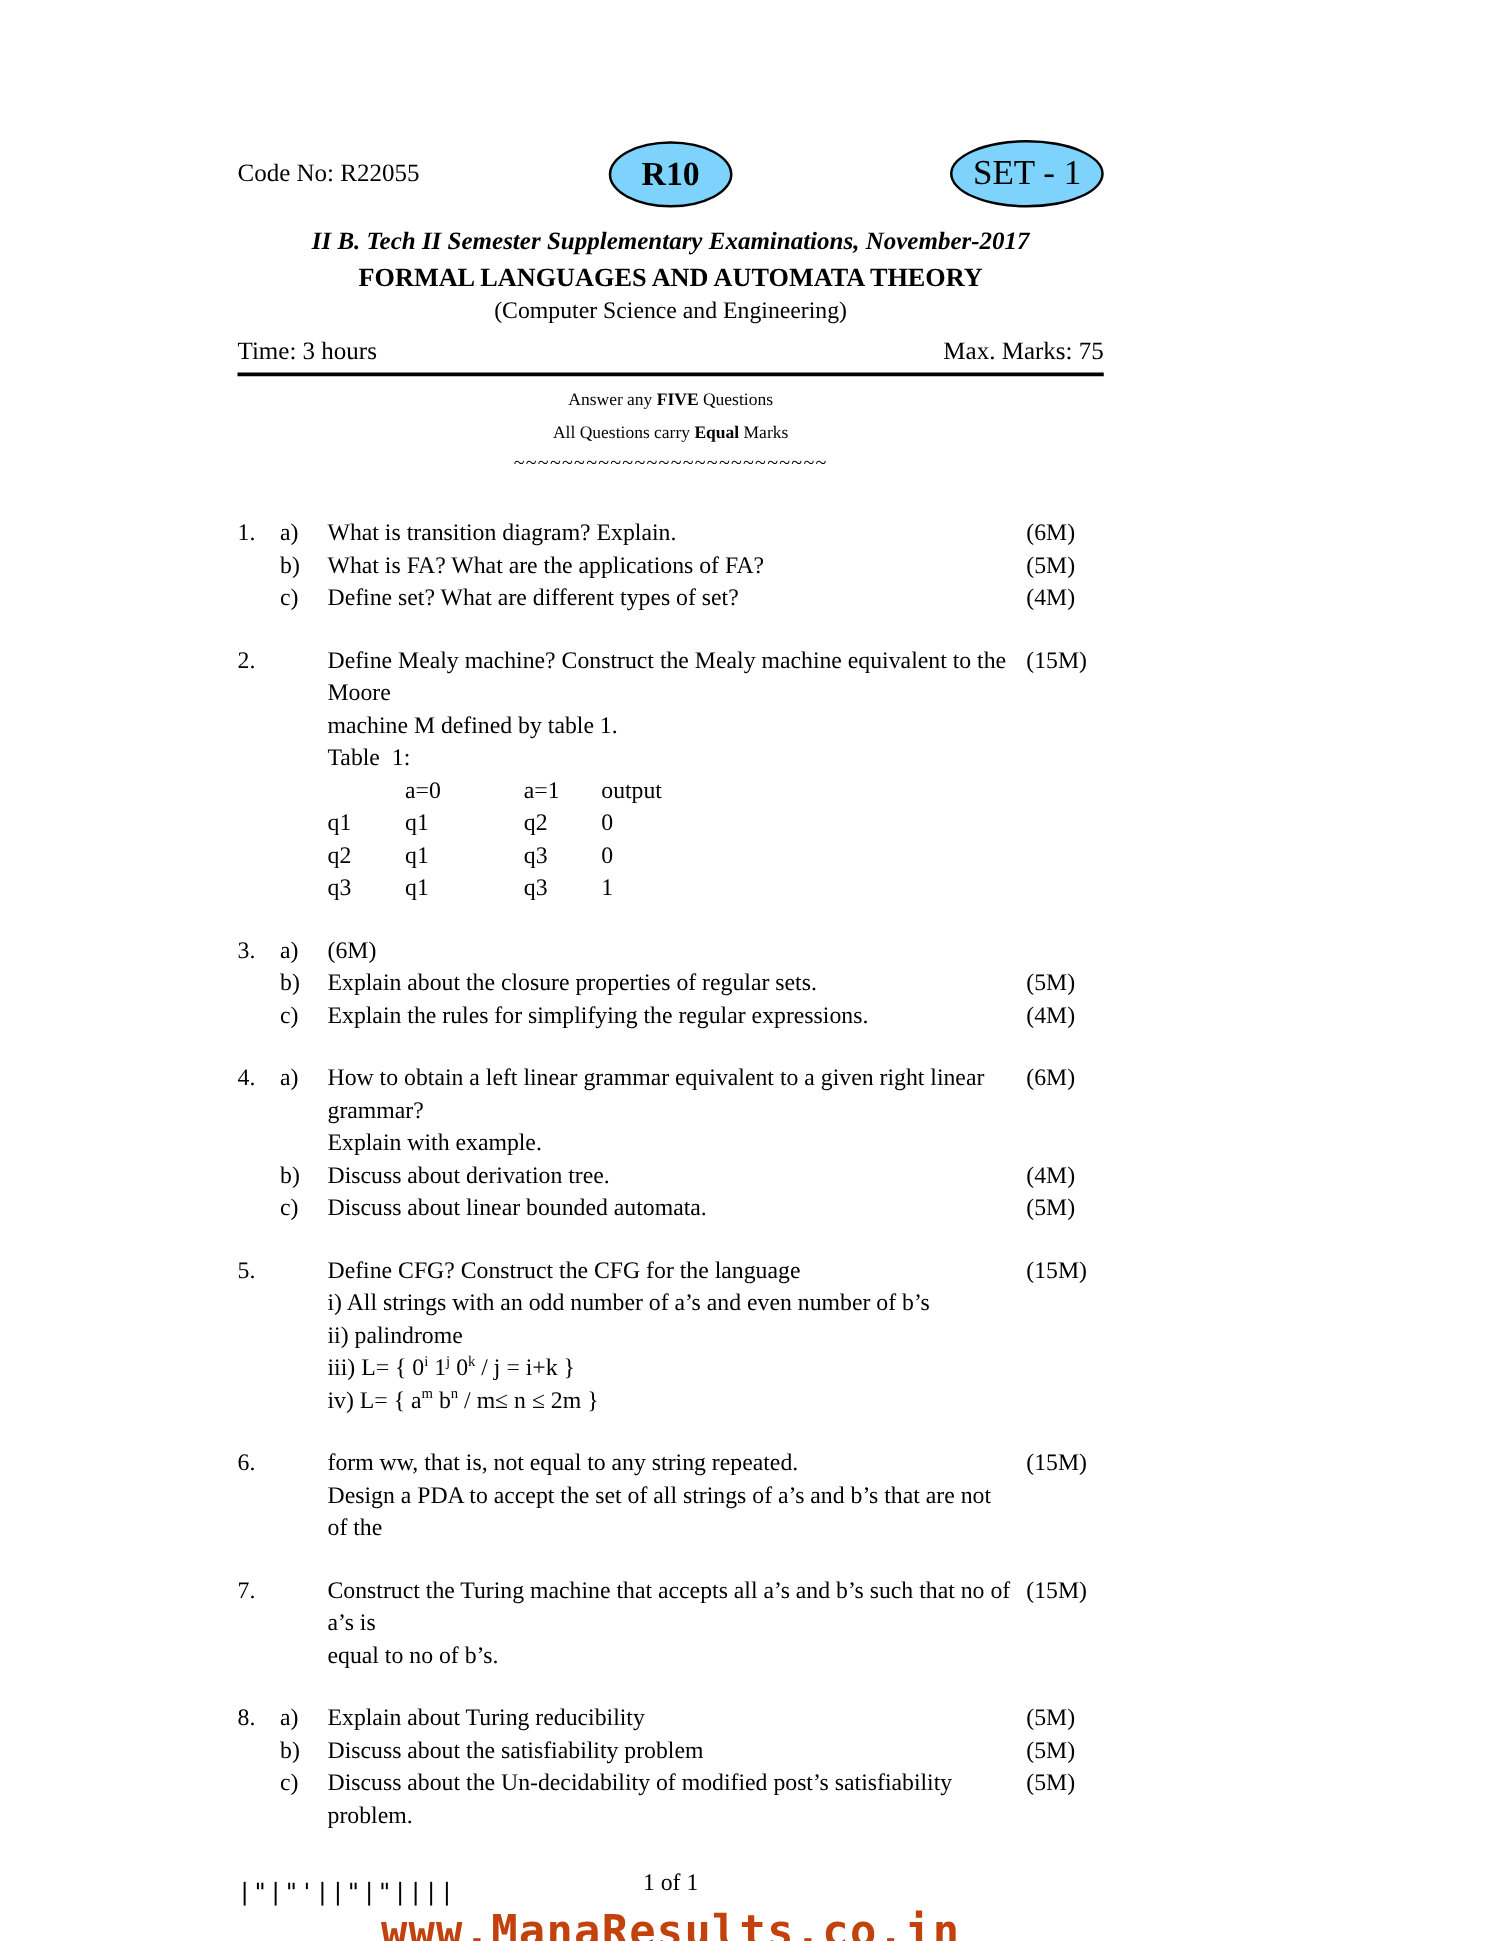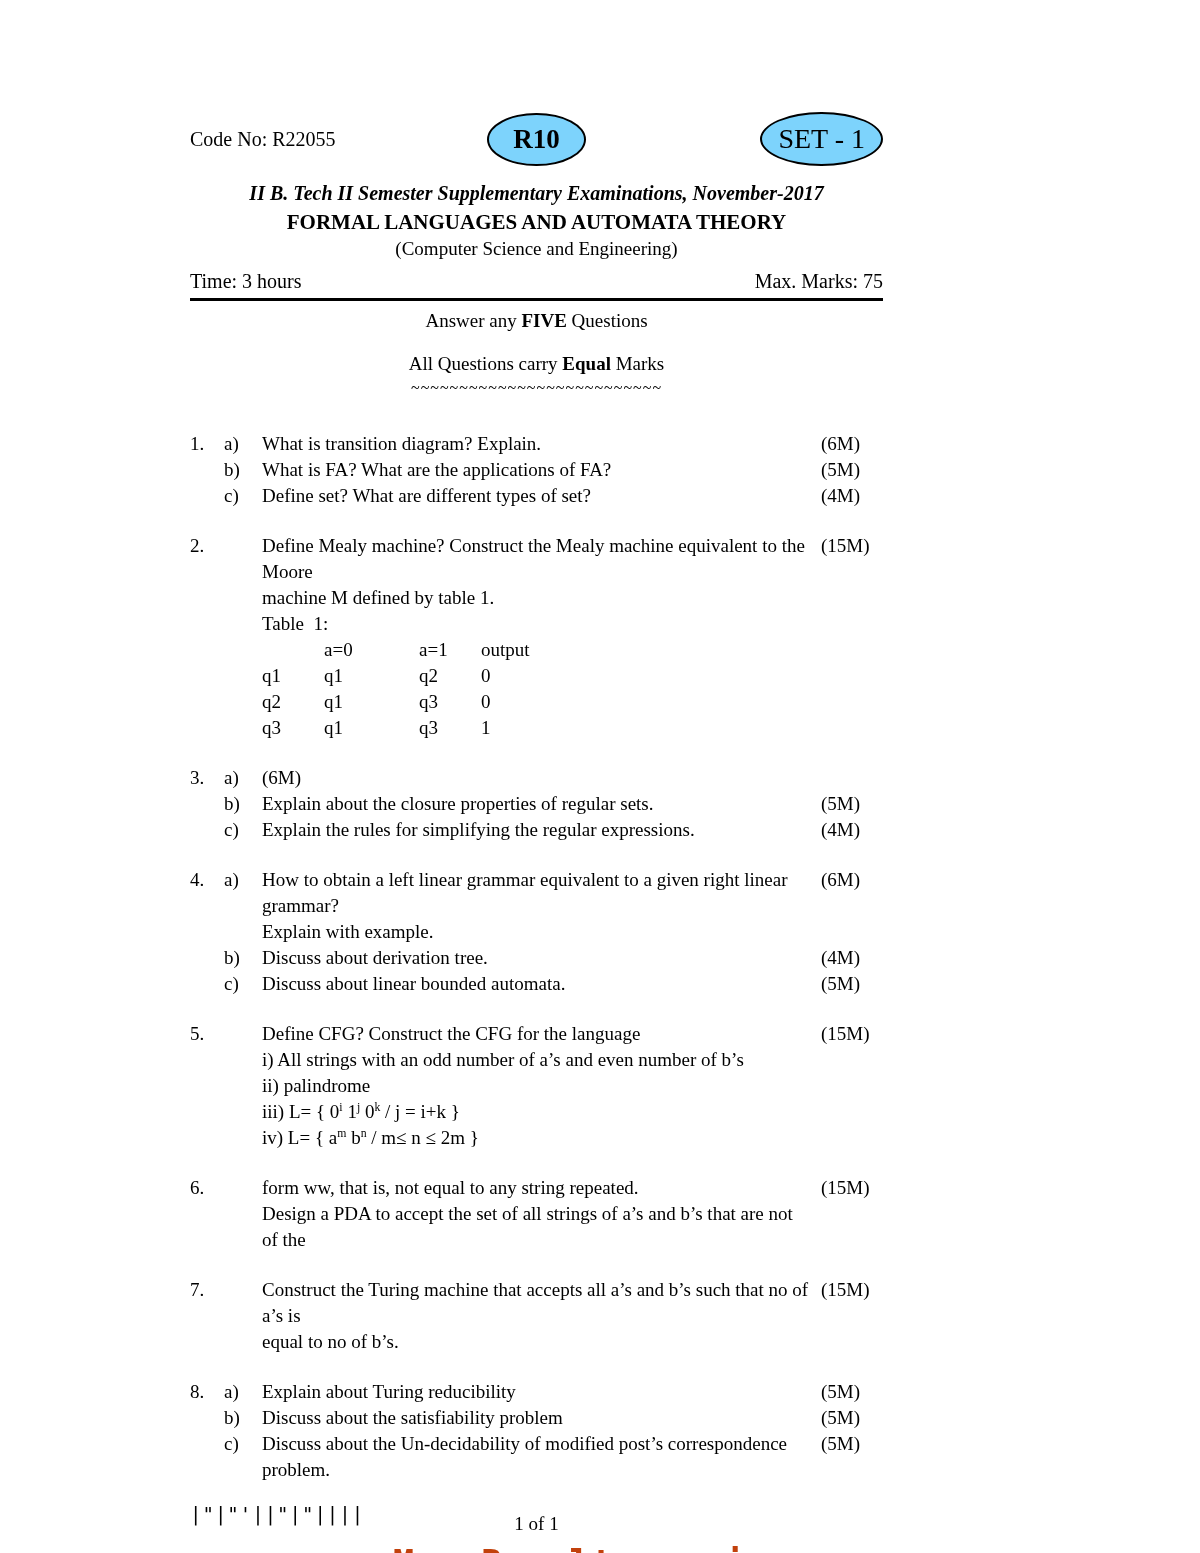--- a/index.html
+++ b/index.html
@@ -30,21 +30,21 @@
 
   
   .title-block { text-align:center; margin-top:16px; }
   .title1 { font-weight:bold; font-style:italic; font-size:20px; }
   .title2 { font-weight:bold; font-size:21px; margin-top:5px; }
   .title3 { font-size:19px; margin-top:3px; }
 
   .time-row { display:flex; justify-content:space-between; font-size:20px; margin-top:10px; }
   .rule { border-top:3px solid #000; margin-top:5px; }
 
-  .instr { text-align:center; font-size:19px; margin-top:7px; line-height:26px; }
+  .instr { text-align:center; font-size:14px; margin-top:7px; line-height:26px; }
   .instr b { font-weight:bold; }
   .tilde-line { text-align:center; font-size:16px; letter-spacing:1px; margin-top:2px; }
 
   
   .questions { margin-top:34px; }
   .q-row { display:flex; font-size:19px; line-height:26px; align-items:flex-start; }
   .q-num    { width:34px; }
   .q-letter { width:38px; }
   .q-text   { flex:1; padding-right:12px; white-space:pre-wrap; }
   .q-marks  { width:62px; white-space:nowrap; }
@@ -93,21 +93,21 @@
   <div class="time-row">
     <span>Time: 3 hours</span>
     <span>Max. Marks: 75</span>
   </div>
 
   <div class="rule"></div>
 
   <div class="instr">
     <span>Answer any </span><b>FIVE</b><span> Questions</span>
   </div>
-  <div class="instr" style="margin-top:17px;">
+  <div class="instr" style="margin-top:0;">
     <span>All Questions carry </span><b>Equal</b><span> Marks</span>
   </div>
   <div class="tilde-line">~~~~~~~~~~~~~~~~~~~~~~~~~~</div>
 
   <div class="questions">
       <div class="q-row">
         <div class="q-num">1.</div>
         <div class="q-letter">a)</div>
         <div class="q-text"><div class="q-line">What is transition diagram? Explain.</div></div>
         <div class="q-marks">(6M)</div>
@@ -198,21 +198,21 @@
       </div>
       <div class="q-row">
         <div class="q-num"></div>
         <div class="q-letter">b)</div>
         <div class="q-text"><div class="q-line">Discuss about the satisfiability problem</div></div>
         <div class="q-marks">(5M)</div>
       </div>
       <div class="q-row">
         <div class="q-num"></div>
         <div class="q-letter">c)</div>
-        <div class="q-text"><div class="q-line">Discuss about the Un-decidability of modified post’s correspondence problem.</div></div>
+        <div class="q-text"><div class="q-line">Discuss about the Un-decidability of modified post’s satisfiability problem.</div></div>
         <div class="q-marks">(5M)</div>
       </div>
     </div>
 
   <div class="page-num">1 of 1</div>
   <div class="site-link">www.ManaResults.co.in</div>
   <div class="barcode">|"|"'||"|"||||</div>
 
 </div>
 

